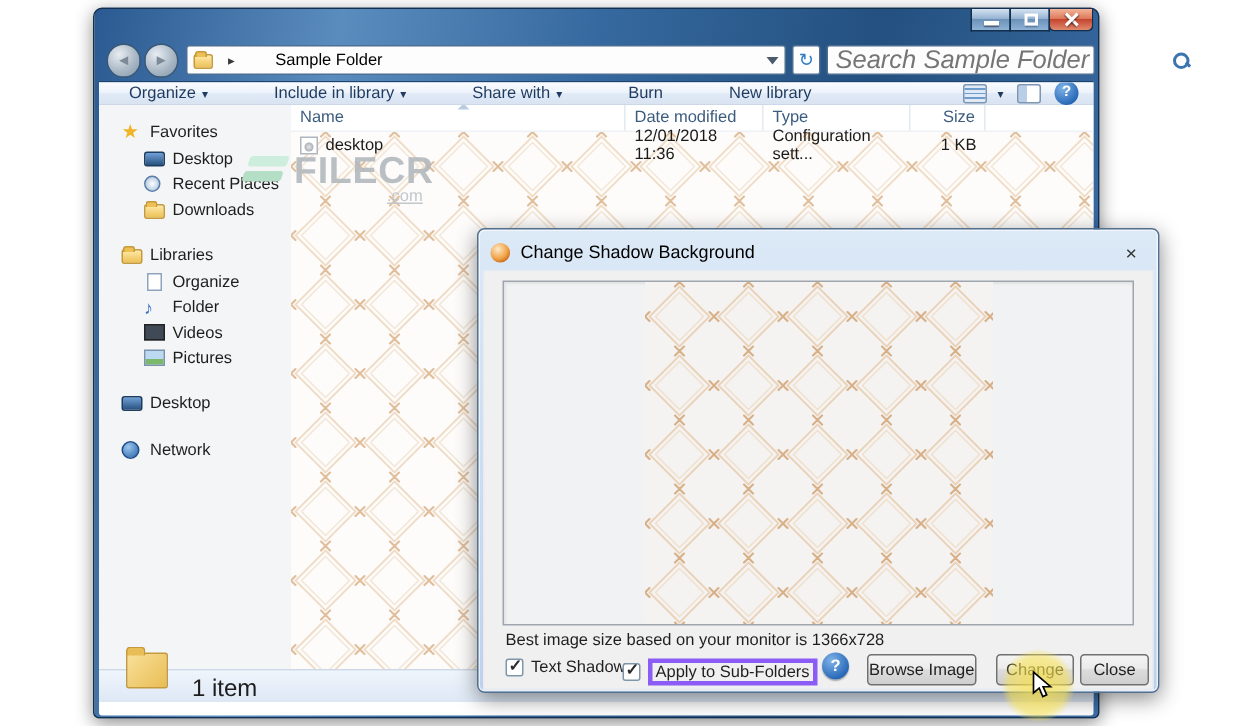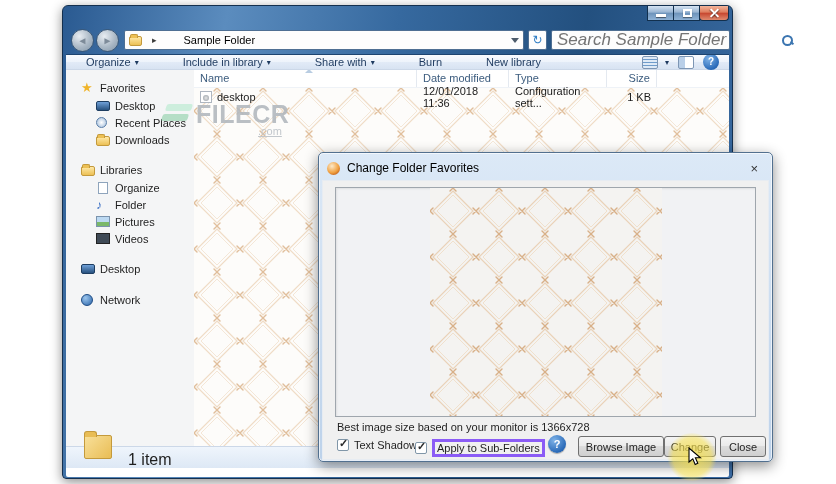--- a/index.html
+++ b/index.html
@@ -116,21 +116,21 @@
   .cb { position:absolute; top:258px; display:flex; align-items:center; gap:5px; font-size:11px; color:#1f1f1f; cursor:pointer; }
   .cb1 { left:14px; } .cb2 { left:92px; }
   .cb-box { width:12px; height:12px; background:#fff; border:1px solid #8096a8; border-radius:2px; position:relative; flex:none; }
   .cb-check { position:absolute; left:1px; top:-3px; font-size:11px; font-weight:bold; color:#2c2c2c; }
   .cb-label.focused { border:3px solid #8b5cf6; padding:0 2px; }
   .dlg-help { position:absolute; left:225px; top:254px; width:18px; height:18px; border-radius:50%;
     background:radial-gradient(circle at 35% 30%,#7fb3e8,#2a6ab8 70%,#1b4f92); color:#fff; font-weight:bold;
     font-size:11px; text-align:center; line-height:18px; cursor:pointer; box-shadow:0 1px 1px rgba(0,0,0,.3); }
   .dlg-btn { position:absolute; top:255px; height:21px; font-family:"Liberation Sans",sans-serif; font-size:11px; color:#1f1f1f;
     background:linear-gradient(#f4f4f4,#ebebeb 45%,#dcdcdc 50%,#cfcfcf); border:1px solid #707070; border-radius:3px; cursor:pointer; }
-  .btn-browse { left:255px; width:86px; } .btn-change { left:341px; width:52px; } .btn-close { left:397px; width:46px; }
+  .btn-browse { left:255px; width:73px; } .btn-change { left:341px; width:52px; } .btn-close { left:397px; width:46px; }
 
   
   .click-highlight { position:absolute; left:667px; top:433px; width:50px; height:48px; border-radius:50%; z-index:20;
     background:radial-gradient(circle, rgba(248,226,78,.8) 0%, rgba(248,226,78,.55) 55%, rgba(248,226,78,0) 72%); pointer-events:none; }
   .cursor { position:absolute; left:688px; top:447px; z-index:30; pointer-events:none; }
 </style>
 </head>
 <body>
 
 <div class="canvas">
@@ -236,26 +236,26 @@
               <span class="sb-ico">
                   <span class="ic-doc" style="display:block"></span>
                 </span>
               <span>Organize</span>
             </div>
             <div class="sb-item">
               <span class="sb-ico ic-note">♪</span>
               <span>Folder</span>
             </div>
             <div class="sb-item">
+              <span class="sb-ico ic-video"></span>
+              <span>Videos</span>
+            </div>
+            <div class="sb-item">
               <span class="sb-ico ic-pic"></span>
               <span>Pictures</span>
-            </div>
-            <div class="sb-item">
-              <span class="sb-ico ic-video"></span>
-              <span>Videos</span>
             </div>
           </div>
 
           <div class="sb-group">
             <div class="sb-head">
               <span class="sb-ico ic-screen"></span>
               <span>Desktop</span>
             </div>
           </div>
 
@@ -319,21 +319,21 @@
   <div class="watermark">
     <span class="wm-bar1"></span>
     <span class="wm-bar2"></span>
     <span class="wm-text">FILECR</span>
     <span class="wm-com">.com</span>
   </div>
 
   <div class="dialog">
     <div class="dlg-titlebar">
       <span class="dlg-ico"></span>
-      <span>Change Folder Favorites</span>
+      <span>Change Shadow Background</span>
       <span class="dlg-close">×</span>
     </div>
     <div class="dlg-body">
       <div class="preview">
         <div class="preview-strip">
           <svg width="100%" height="100%" xmlns="http://www.w3.org/2000/svg">
             <defs>
               <pattern id="diam2" width="46" height="46" patternUnits="userSpaceOnUse">
                 <rect width="46" height="46" fill="#f4f3f1"></rect>
                 <path d="M23 3 L43 23 L23 43 L3 23 Z" fill="none" stroke="#ead2b8" stroke-width="1.2"></path>

